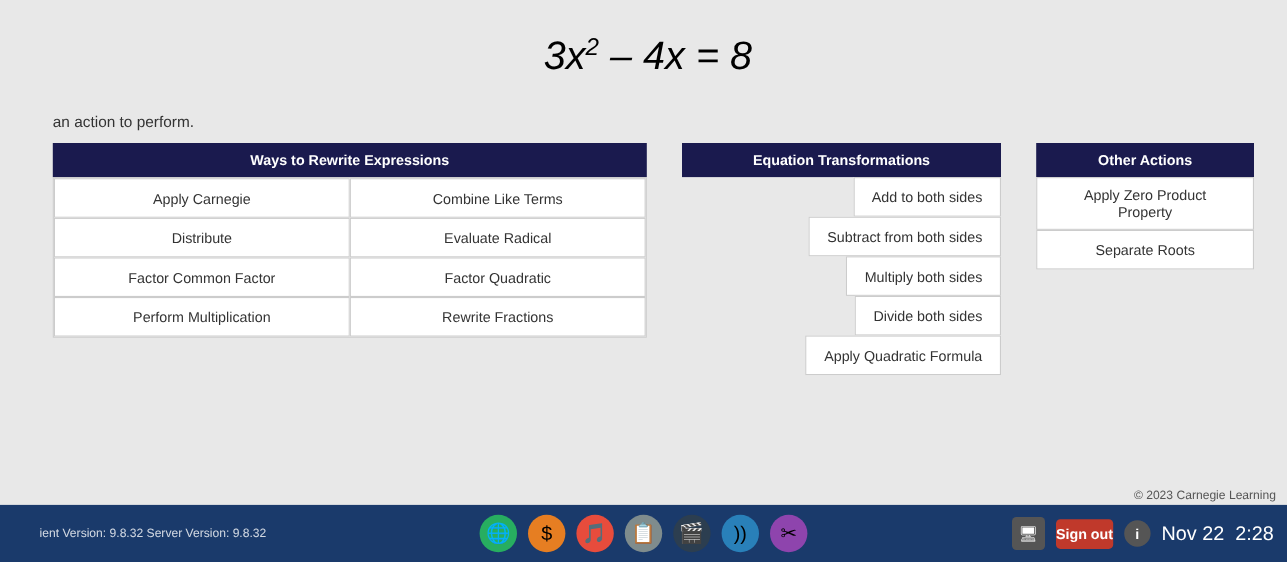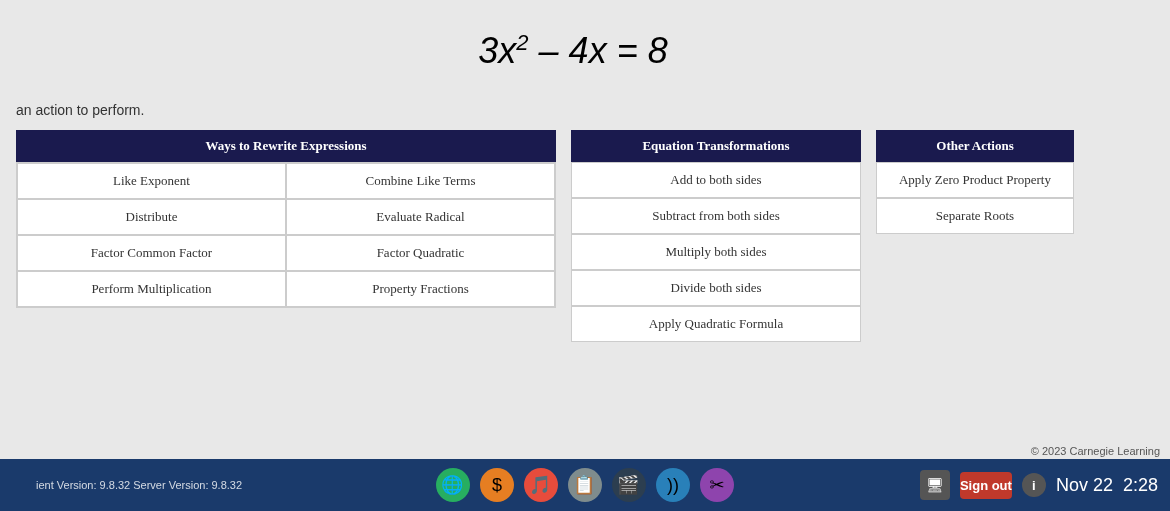--- a/index.html
+++ b/index.html
@@ -7,21 +7,21 @@
       width: 1170px;
       height: 511px;
       background: #e8e8e8;
       font-family: Arial, sans-serif;
       font-size: 14px;
       overflow: hidden;
       position: relative;
     }
 
     .main-content {
-      padding: 20px 40px 0 16px;
+      padding: 20px 40px 0 48px;
       height: 430px;
     }
 
     .equation-display {
       text-align: center;
       font-size: 36px;
       margin-top: 10px;
       margin-bottom: 30px;
       font-style: italic;
     }
@@ -31,23 +31,22 @@
     }
 
     .instruction-text {
       font-size: 14px;
       color: #333;
       margin-bottom: 12px;
     }
 
     .tables-container {
       display: flex;
-      gap: 15px;
+      gap: 32px;
       align-items: flex-start;
-      font-family: Liberation Serif, serif;
     }
 
     .table-section {
       display: flex;
       flex-direction: column;
     }
 
     .table-header {
       background: #1a1a4e;
       color: white;
@@ -226,37 +225,37 @@
   <div class="instruction-text">
     <span>an action to perform.</span>
   </div>
 
   <div class="tables-container">
 
     <div class="table-section rewrite-section">
       <div class="table-header">Ways to Rewrite Expressions</div>
       <div class="table-body">
         <div class="table-col">
-          <div class="table-cell">Like Exponent</div>
+          <div class="table-cell">Apply Carnegie</div>
           <div class="table-cell">Distribute</div>
           <div class="table-cell">Factor Common Factor</div>
           <div class="table-cell">Perform Multiplication</div>
         </div>
         <div class="table-col">
           <div class="table-cell">Combine Like Terms</div>
           <div class="table-cell">Evaluate Radical</div>
           <div class="table-cell">Factor Quadratic</div>
-          <div class="table-cell">Property Fractions</div>
+          <div class="table-cell">Rewrite Fractions</div>
         </div>
       </div>
     </div>
 
     <div class="table-section equation-section">
       <div class="table-header">Equation Transformations</div>
-      <div style="display:flex;flex-direction:column;">
+      <div style="display:flex;flex-direction:column;align-items:flex-end;">
         <div class="table-cell">Add to both sides</div>
         <div class="table-cell">Subtract from both sides</div>
         <div class="table-cell">Multiply both sides</div>
         <div class="table-cell">Divide both sides</div>
         <div class="table-cell">Apply Quadratic Formula</div>
       </div>
     </div>
 
     <div class="table-section other-section">
       <div class="table-header">Other Actions</div>

